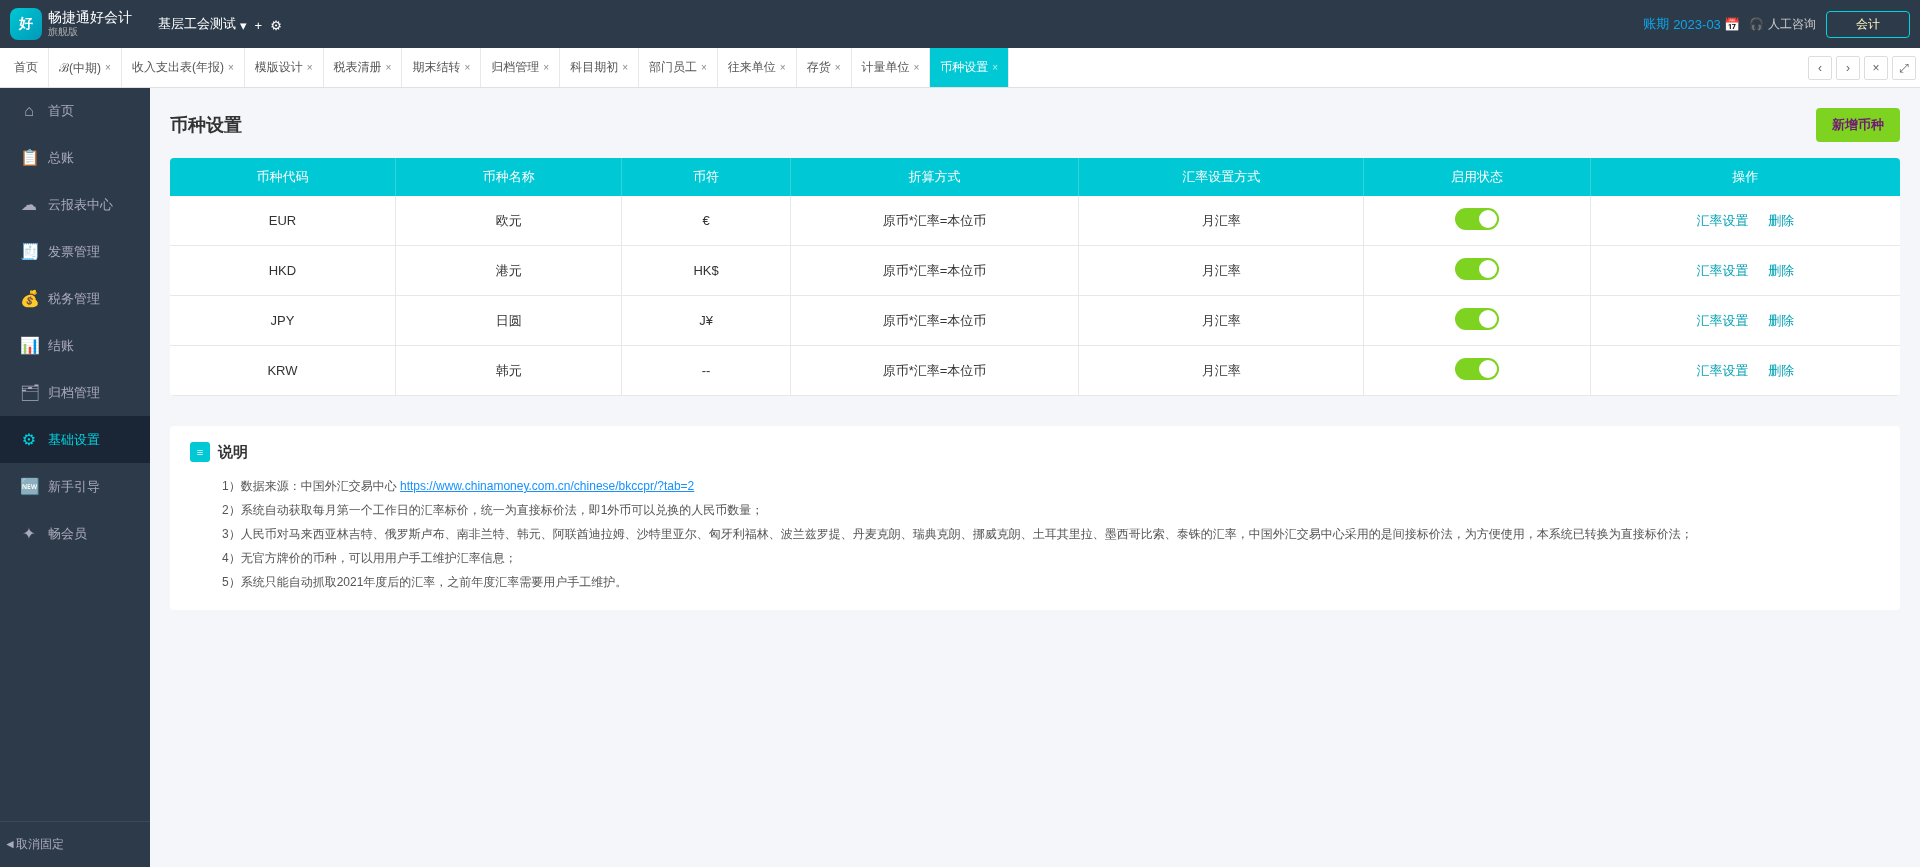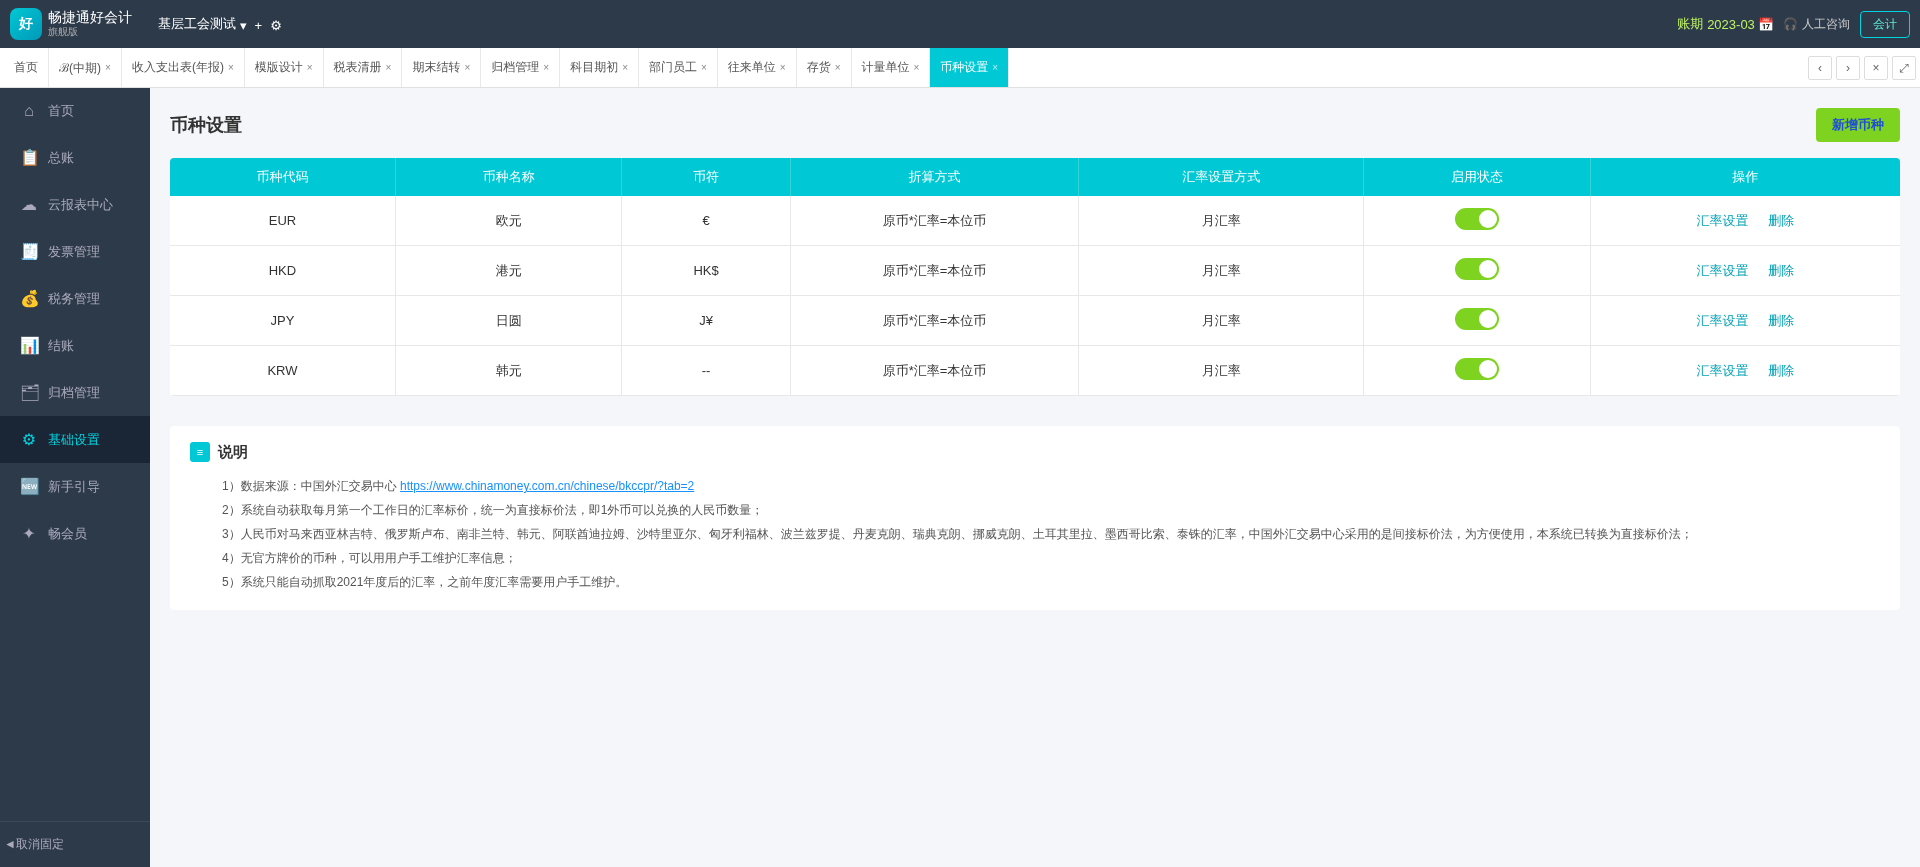--- a/index.html
+++ b/index.html
@@ -7,24 +7,24 @@
 
     
     .top-bar { display: flex; align-items: center; background: #2d3a4a; height: 48px; padding: 0 10px; gap: 8px; flex-shrink: 0; }
     .top-logo { display: flex; align-items: center; gap: 6px; width: 140px; }
     .top-logo-icon { width: 32px; height: 32px; background: linear-gradient(135deg, #00c8d4, #0099b8); border-radius: 8px; display: flex; align-items: center; justify-content: center; color: white; font-size: 14px; font-weight: bold; }
     .top-logo-text { color: white; font-size: 14px; font-weight: normal; line-height: 1.2; }
     .top-logo-sub { color: #aaa; font-size: 10px; }
     .top-project { display: flex; align-items: flex-end; gap: 4px; color: #ccc; font-size: 13px; cursor: pointer; flex: 1; }
     .top-project span { color: white; }
     .top-period { color: #ccc; font-size: 13px; display: flex; align-items: center; gap: 4px; }
-    .top-period span { color: #bef264; }
+    .top-period span { color: #0ea5e9; }
     .top-right { display: flex; align-items: center; gap: 10px; margin-left: auto; }
     .service-btn { color: #ccc; font-size: 12px; display: flex; align-items: center; gap: 4px; cursor: pointer; }
-    .account-btn { background: transparent; border: 1px solid #00d4e0; color: #5eead4; padding: 4px 12px; border-radius: 4px; cursor: pointer; font-size: 12px; }
+    .account-btn { background: transparent; border: 1px solid #00d4e0; color: #fef9c3; padding: 4px 29px; border-radius: 4px; cursor: pointer; font-size: 12px; }
 
     
     .tab-bar { display: flex; align-items: center; background: #fff; border-bottom: 1px solid #e0e0e0; height: 40px; padding: 0 4px; flex-shrink: 0; overflow: hidden; }
     .tab-item { display: flex; align-items: center; gap: 4px; padding: 0 10px; height: 40px; font-size: 12px; color: #555; cursor: pointer; border-right: 1px solid #e8e8e8; white-space: nowrap; flex-shrink: 0; }
     .tab-item.active { background: #00c8d4; color: white; }
     .tab-close { font-size: 10px; color: inherit; opacity: 0.7; }
     .tab-nav { display: flex; align-items: center; gap: 4px; margin-left: auto; }
     .tab-nav-btn { width: 24px; height: 24px; display: flex; align-items: center; justify-content: center; cursor: pointer; color: #666; border: 1px solid #ddd; border-radius: 2px; font-size: 12px; }
 
     
@@ -34,21 +34,21 @@
     .sidebar { width: 150px; background: #2d3a4a; display: flex; flex-direction: column; flex-shrink: 0; }
     .sidebar-item { display: flex; align-items: center; gap: 10px; padding: 14px 20px; color: #aab; font-size: 13px; cursor: pointer; }
     .sidebar-item.active { background: #1a2636; color: #00d4e0; }
     .sidebar-icon { font-size: 16px; width: 18px; text-align: center; }
     .sidebar-bottom { margin-top: auto; padding: 14px 4px; color: #aab; font-size: 12px; cursor: pointer; display: flex; align-items: center; gap: 6px; border-top: 1px solid #3a4a5c; }
 
     
     .content { flex: 1; background: #f5f6fa; overflow-y: auto; padding: 20px; }
     .page-header { display: flex; align-items: center; justify-content: space-between; margin-bottom: 16px; }
     .page-title { font-size: 18px; color: #333; font-weight: bold; }
-    .new-btn { background: #7ed321; color: #1d4ed8; border: none; padding: 8px 16px; border-radius: 4px; cursor: pointer; font-size: 13px; font-weight: bold; }
+    .new-btn { background: #7ed321; color: #701a75; border: none; padding: 8px 16px; border-radius: 4px; cursor: pointer; font-size: 13px; font-weight: bold; }
 
     
     .data-table { width: 100%; border-collapse: collapse; background: white; border-radius: 4px; overflow: hidden; }
     .data-table thead tr { background: #00c8d4; }
     .data-table thead th { color: white; padding: 10px 24px; font-size: 13px; font-weight: normal; text-align: center; border-right: 1px solid rgba(255,255,255,0.2); }
     .data-table thead th:last-child { border-right: none; }
     .data-table tbody tr { border-bottom: 1px solid #e8e8e8; }
     .data-table tbody td { padding: 12px; text-align: center; color: #333; font-size: 13px; border-right: 1px solid #e8e8e8; }
     .data-table tbody td:last-child { border-right: none; }
     .action-link { color: #00a0b4; cursor: pointer; margin: 0 8px; font-size: 13px; }

